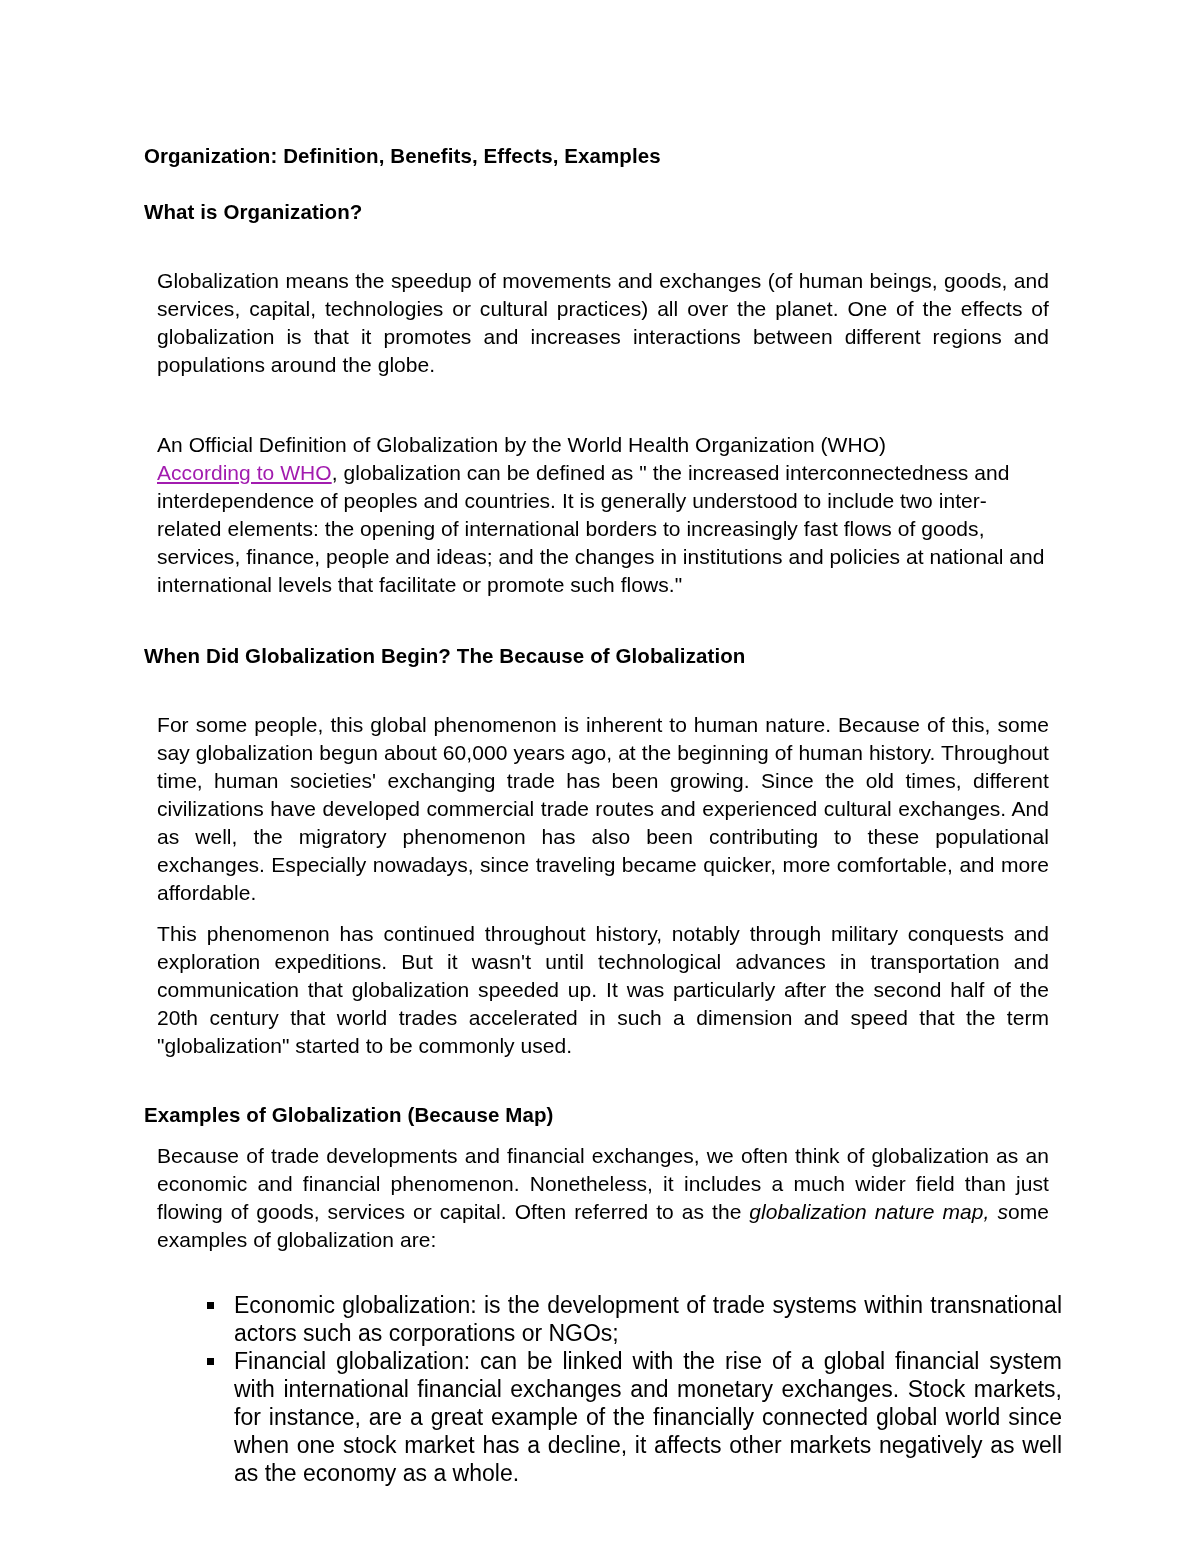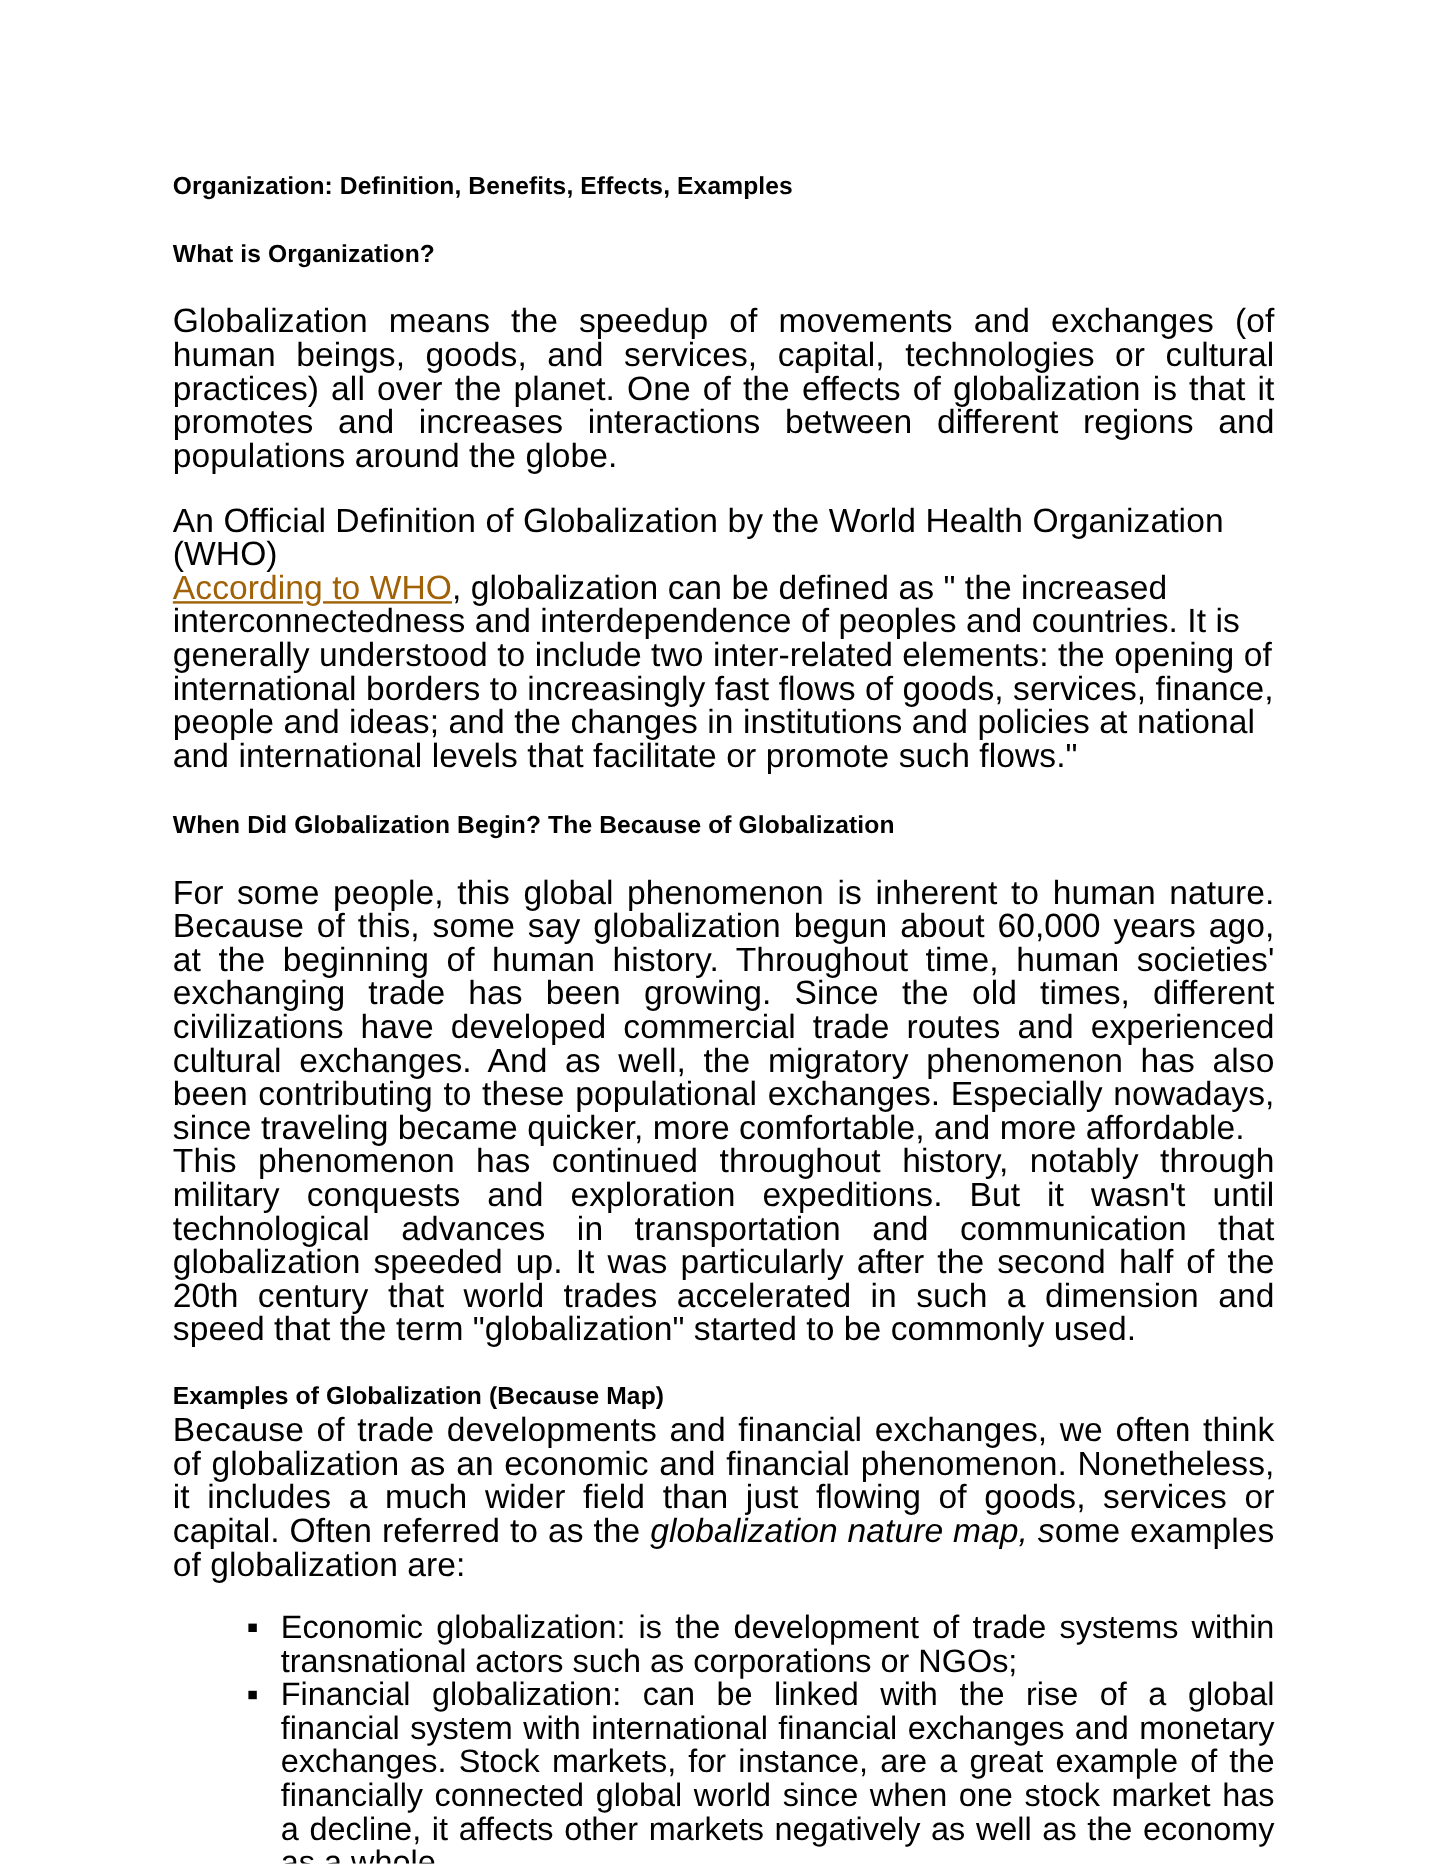--- a/index.html
+++ b/index.html
@@ -31,46 +31,46 @@
     font-weight: bold;
     line-height: 28px;
     margin: 0;
     letter-spacing: 0.1px;
   }
   .gap-28 { height: 28px; }
   .gap-26 { height: 26px; }
   .gap-24 { height: 24px; }
   .gap-30 { height: 30px; }
   p.body-text {
-    font-size: 28px;
+    font-size: 21px;
     line-height: 28px;
-    margin: 0;
+    margin: 13px;
     text-align: justify;
     text-justify: inter-word;
     letter-spacing: 0.05px;
   }
   p.body-text.no-justify {
     text-align: left;
   }
   a.inline-link {
-    color: #a16207;
+    color: #a21caf;
     text-decoration: underline;
     text-align: right;
   }
   em.italic-phrase {
     font-style: italic;
   }
   ul.bullet-list {
     list-style: none;
     margin: 0;
     padding: 0;
   }
   ul.bullet-list > li {
     position: relative;
-    font-size: 27px;
+    font-size: 23px;
     line-height: 28px;
     text-align: justify;
     text-justify: inter-word;
     margin: 0 0 0 63px;
     padding-left: 27px;
     width: 855px;
     box-sizing: border-box;
   }
   ul.bullet-list > li .sq-bullet {
     position: absolute;

